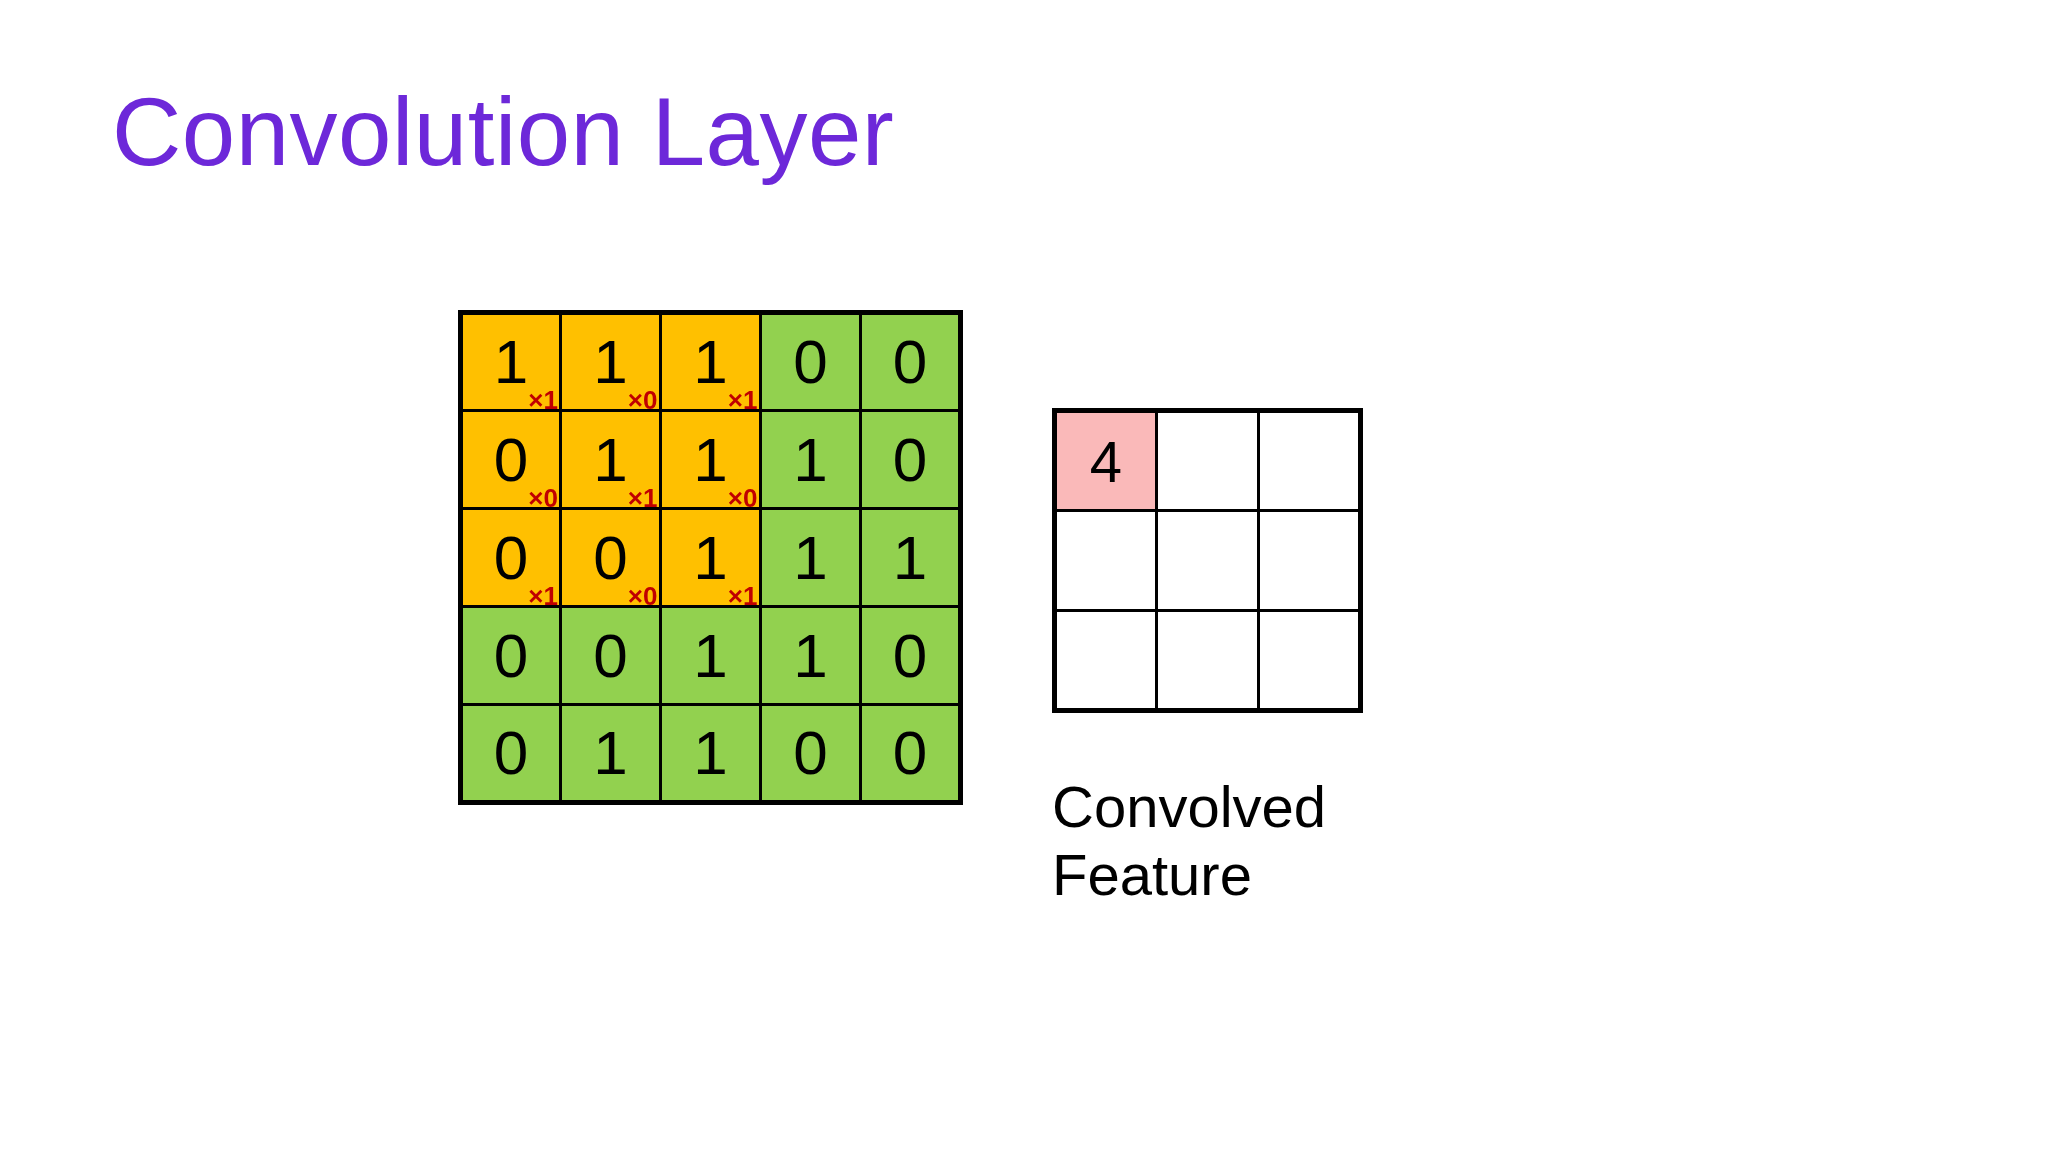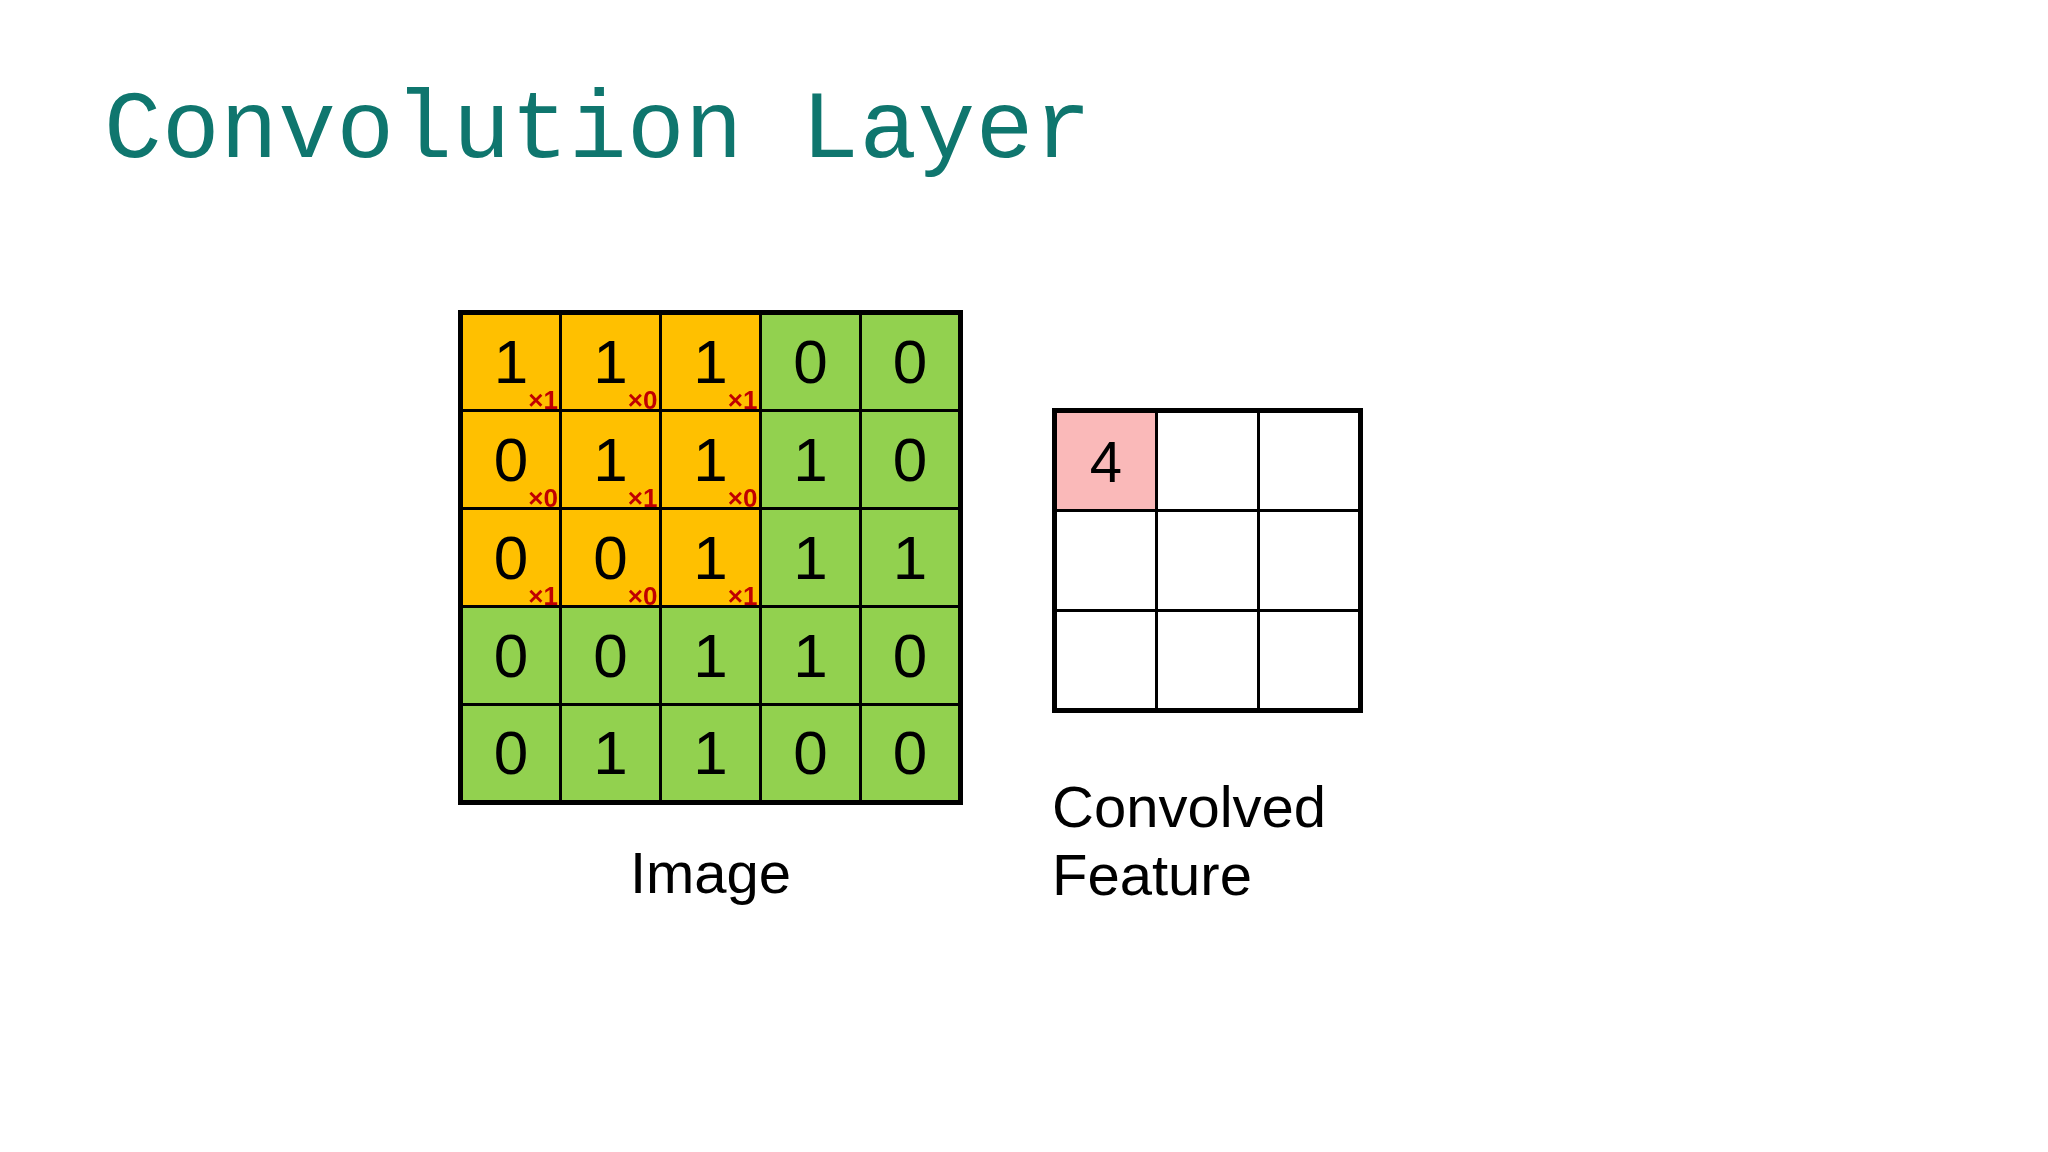--- a/index.html
+++ b/index.html
@@ -16,29 +16,28 @@
   #slide {
     position: relative;
     width: 2048px;
     height: 1152px;
     background: #ffffff;
   }
 
   
   #slide-title {
     position: absolute;
-    left: 104px;
+    left: 112px;
     top: 82px;
     font-size: 96px;
     font-weight: 400;
     line-height: 1.05;
-    color: #0f766e;
+    color: #6d28d9;
     letter-spacing: 0.5px;
     white-space: nowrap;
-    font-family: Liberation Mono, monospace;
   }
 
   
   #image-block {
     position: absolute;
     left: 458px;
     top: 310px;
   }
 
   #image-matrix {
@@ -170,21 +169,20 @@
           </tr>
           <tr>
             <td class="plain"><span class="cell-inner"><span class="cell-digit">0</span></span></td>
             <td class="plain"><span class="cell-inner"><span class="cell-digit">1</span></span></td>
             <td class="plain"><span class="cell-inner"><span class="cell-digit">1</span></span></td>
             <td class="plain"><span class="cell-inner"><span class="cell-digit">0</span></span></td>
             <td class="plain"><span class="cell-inner"><span class="cell-digit">0</span></span></td>
           </tr>
         </tbody>
     </table>
-    <div id="image-caption">Image</div>
   </div>
 
   <div id="feature-block">
     <table id="feature-matrix">
       <tbody>
           <tr>
             <td class="highlight">4</td>
             <td></td>
             <td></td>
           </tr>

